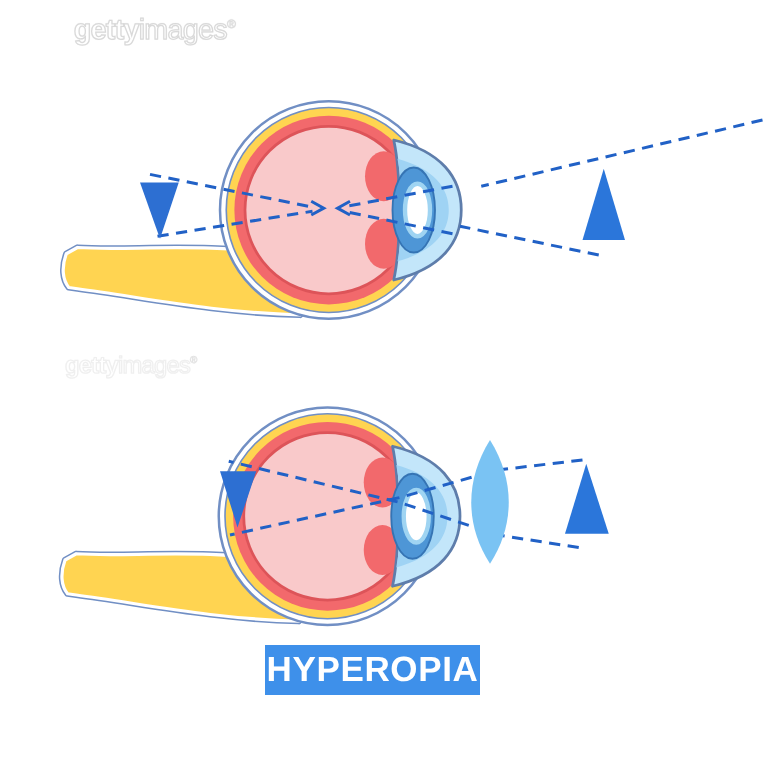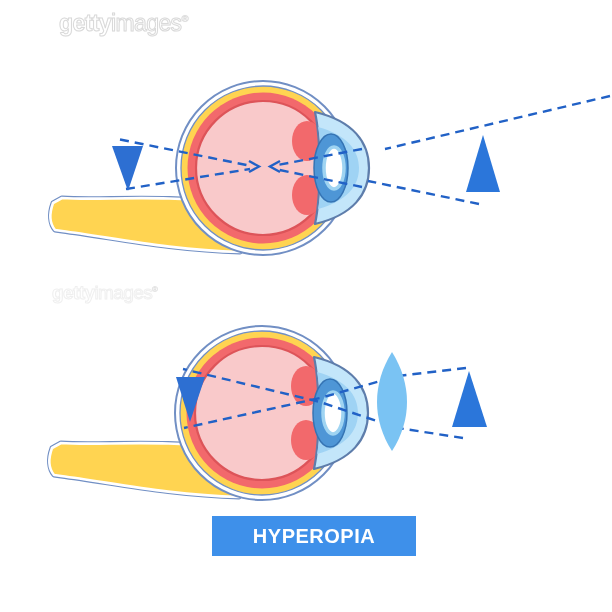--- a/index.html
+++ b/index.html
@@ -19,24 +19,24 @@
   }
   .wm .b{font-weight:700;margin-left:44px;}
   .wm .l{font-weight:400;}
   .wm sup{font-size:0.42em;-webkit-text-stroke:0.5px #dddddd;vertical-align:super;}
   .wm-top{left:15px;top:10px;font-size:23px;}
   .wm-mid{left:8px;top:282px;font-size:19px;opacity:.8;-webkit-text-stroke:1px #ececec;text-shadow:0 0 1px #ebebeb;}
   
   .fig{position:absolute;left:0;top:0;}
   
   .caption{
-    position:absolute;left:212px;top:516px;width:204px;height:40px;
+    position:absolute;left:212px;top:516px;width:172px;height:40px;
     background:#3E90EA;color:#ffffff;
     display:flex;align-items:center;justify-content:center;
-    font-size:20px;font-weight:700;letter-spacing:.5px;
+    font-size:28px;font-weight:700;letter-spacing:.5px;
   }
 </style>
 </head>
 <body>
 
 <div class="canvas">
 
   <div class="wm wm-top"><span class="b">getty</span><span class="l">images</span><sup>®</sup></div>
 
   <div class="wm wm-mid"><span class="b">getty</span><span class="l">images</span><sup>®</sup></div>

